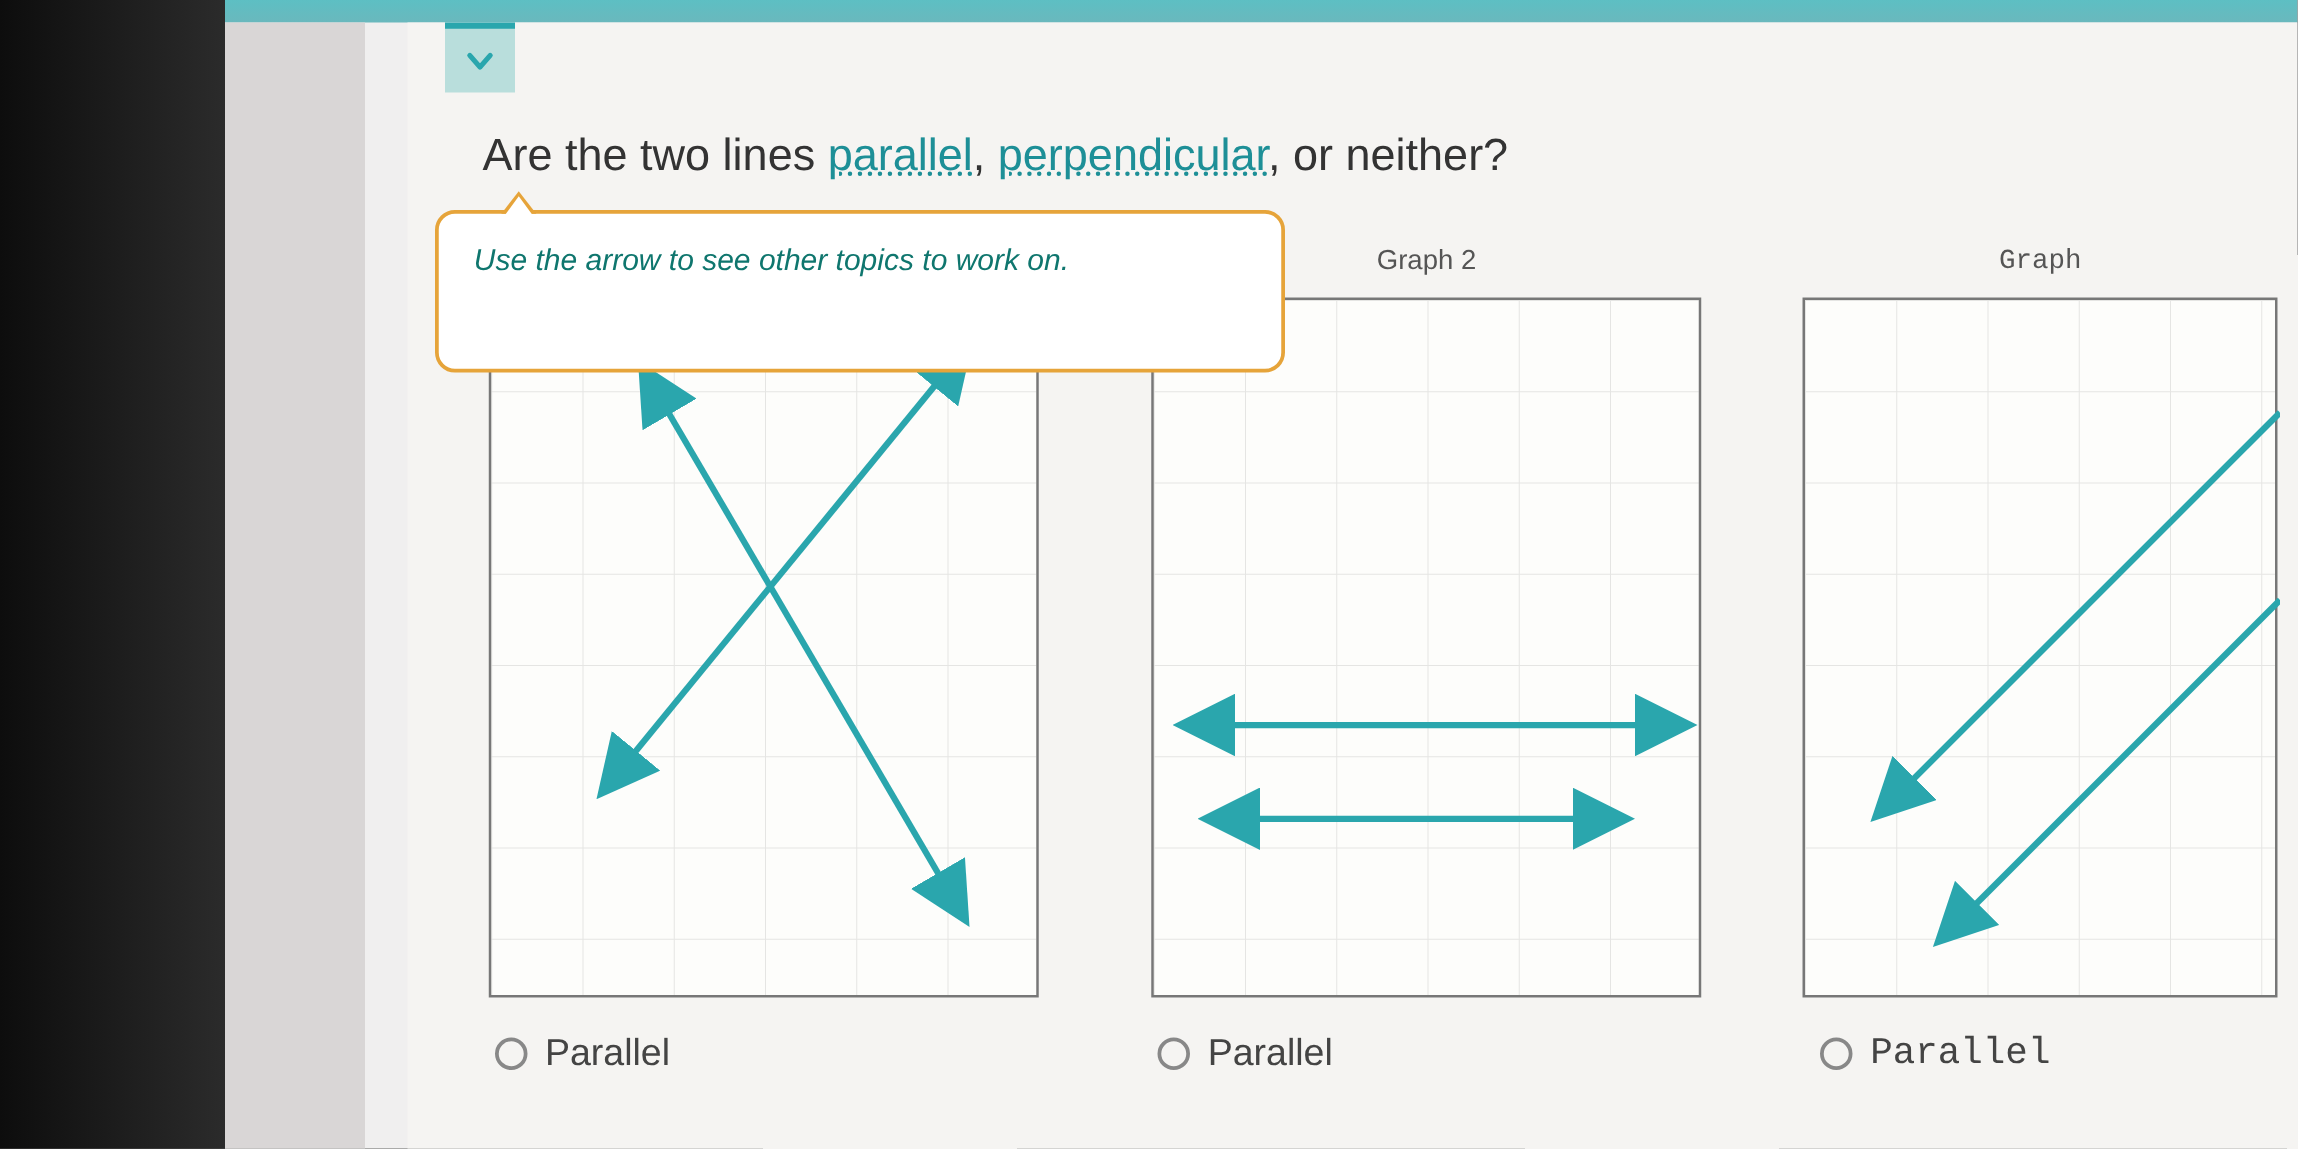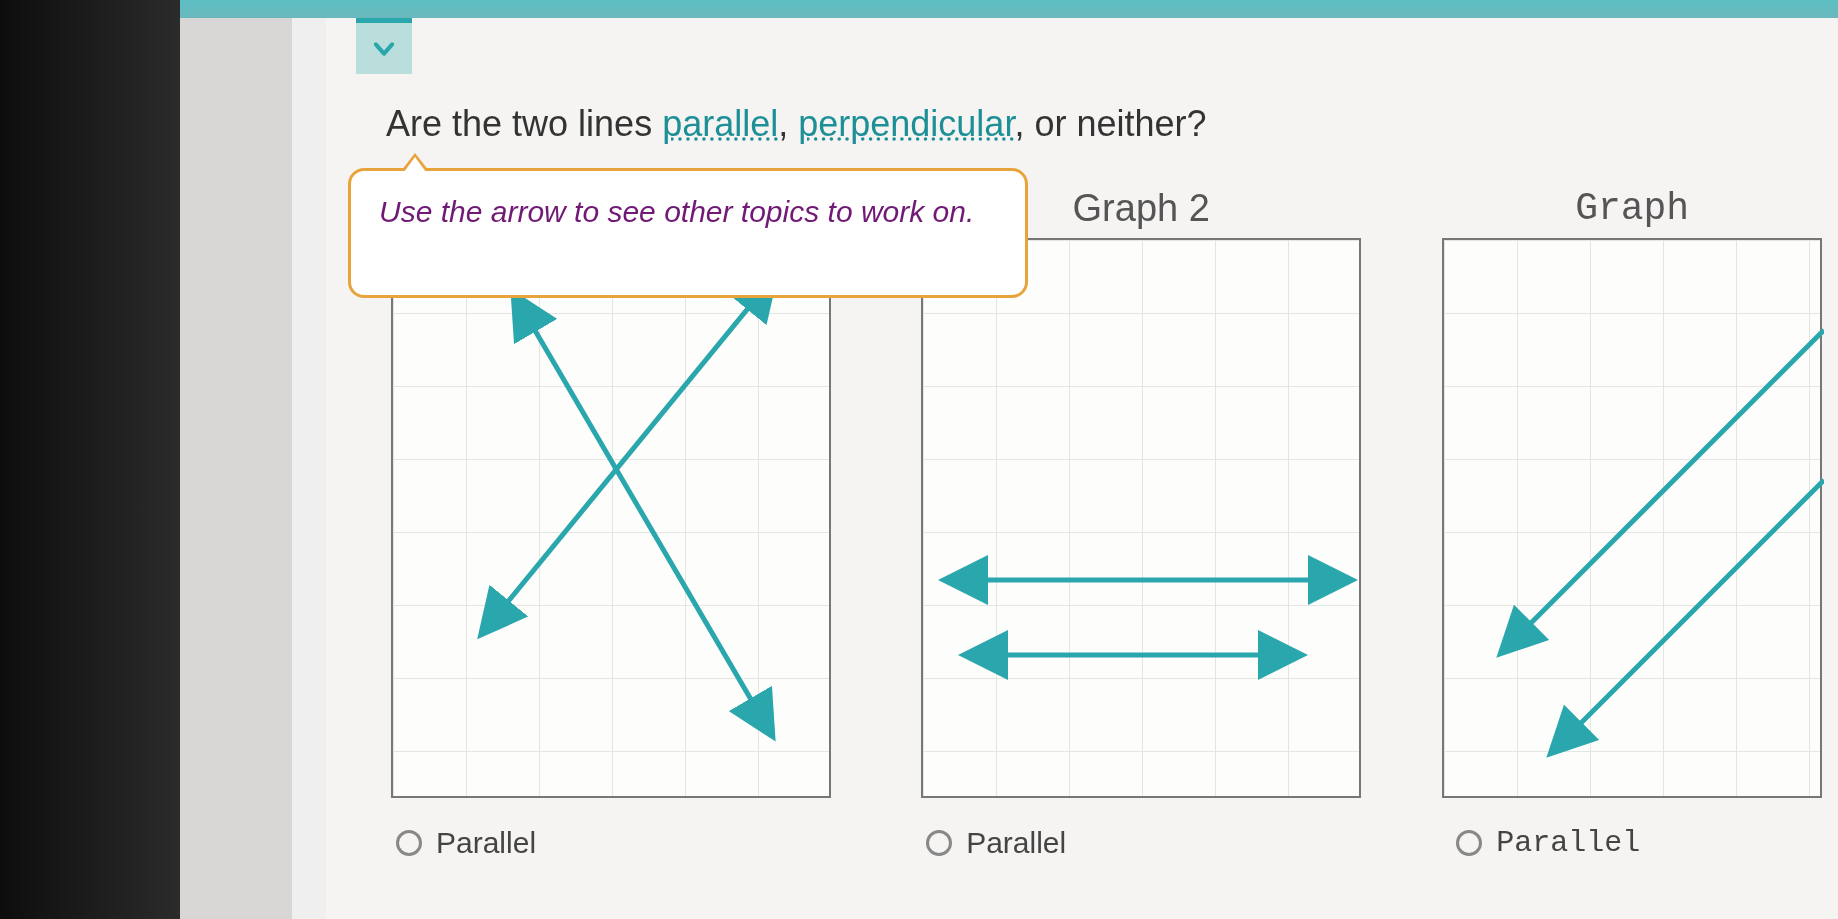--- a/index.html
+++ b/index.html
@@ -74,23 +74,23 @@
     .tooltip {
       position: absolute;
       top: 150px;
       left: 22px;
       width: 680px;
       height: 130px;
       background: #fff;
       border: 3px solid #e6a43a;
       border-radius: 16px;
       padding: 24px 28px;
-      font-size: 30px;
+      font-size: 24px;
       font-style: italic;
-      color: #701a75;
+      color: #0f766e;
       z-index: 5;
     }
     .tooltip-pointer {
       position: absolute;
       top: -18px;
       left: 50px;
       width: 0; height: 0;
       border-left: 14px solid transparent;
       border-right: 14px solid transparent;
       border-bottom: 18px solid #e6a43a;
@@ -113,21 +113,21 @@
       gap: 40px;
     }
     .graph-card {
       width: 500px;
       display: flex;
       flex-direction: column;
       align-items: center;
     }
     .graph-title {
       height: 60px;
-      font-size: 38px;
+      font-size: 22px;
       color: #555;
       display: flex;
       align-items: center;
       text-align: right;
     }
     .graph-box {
       width: 440px;
       height: 560px;
       border: 2px solid #777;
       background: #fdfdfb;

